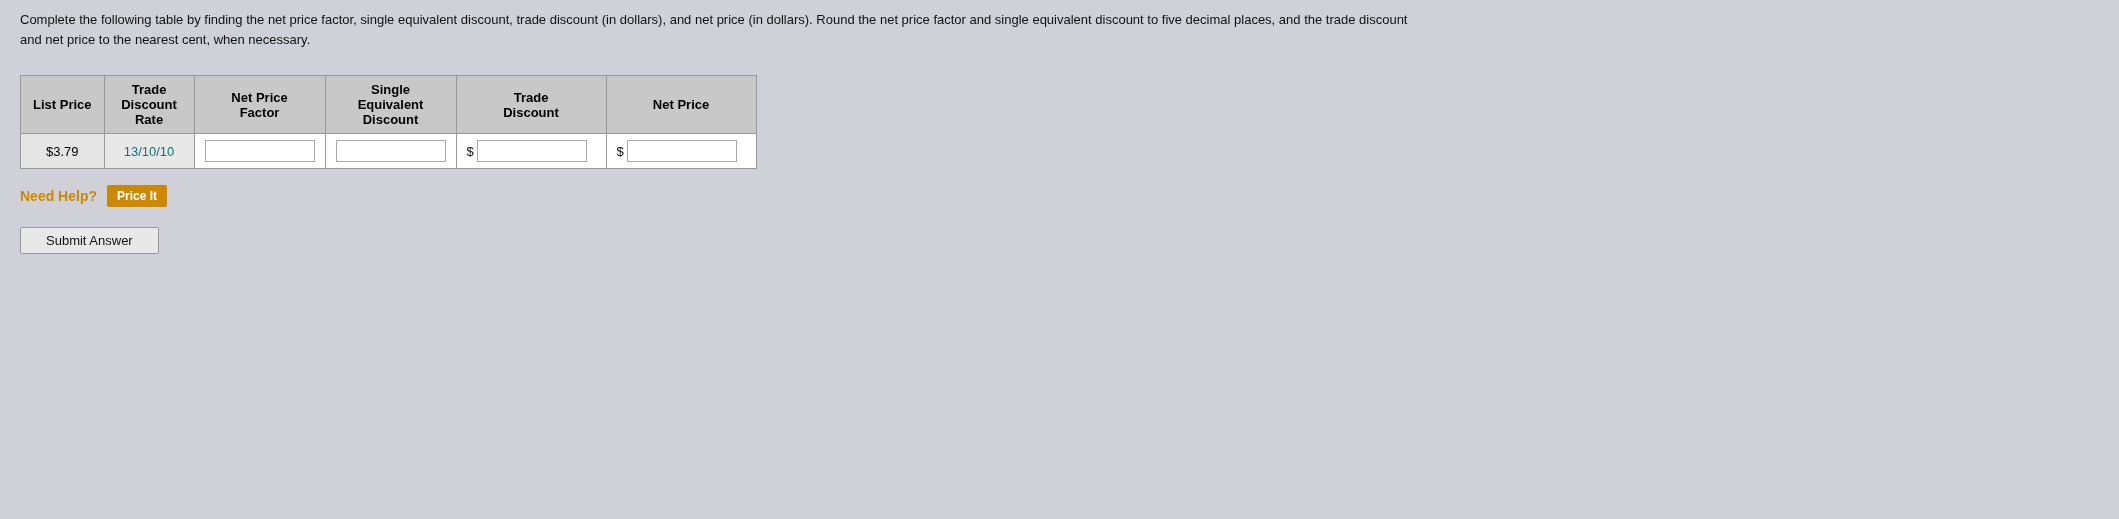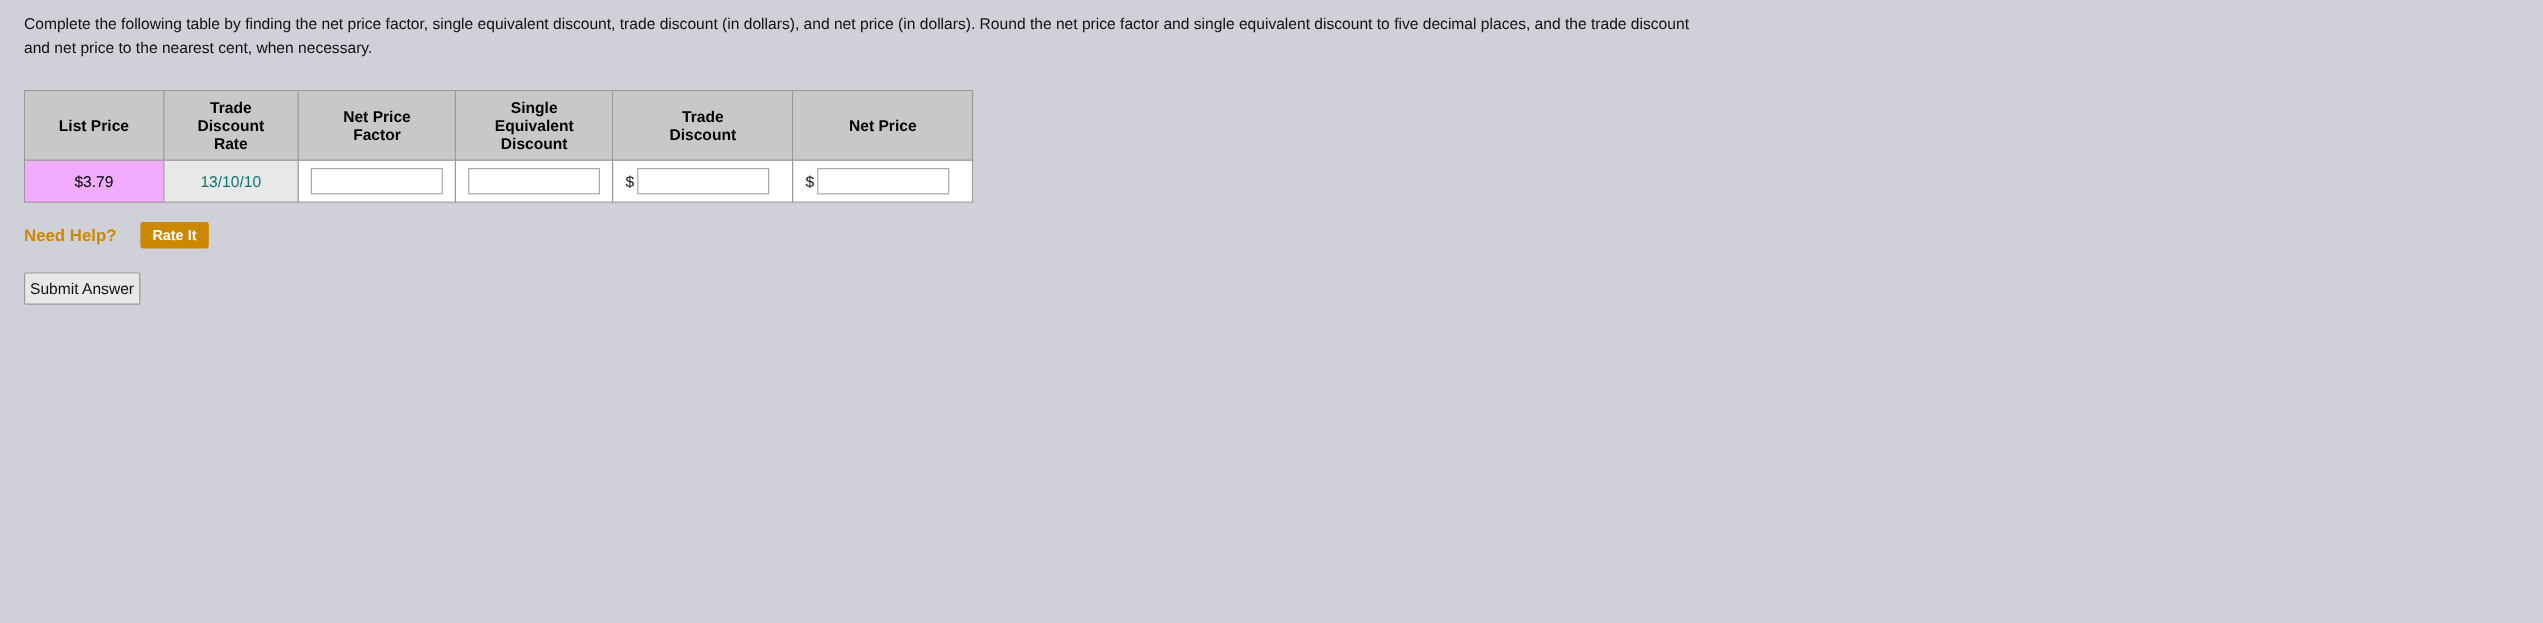--- a/index.html
+++ b/index.html
@@ -31,38 +31,38 @@
 
     table {
       border-collapse: collapse;
       background-color: #fff;
       border: 1px solid #999;
     }
 
     table th {
       background-color: #c8c8c8;
       border: 1px solid #999;
-      padding: 6px 28px;
+      padding: 6px 12px;
       text-align: center;
       font-size: 13px;
       font-weight: bold;
       vertical-align: middle;
     }
 
     table td {
       border: 1px solid #999;
       padding: 6px 10px;
       text-align: center;
       vertical-align: middle;
       background-color: #fff;
     }
 
     table td.list-price-cell {
       font-weight: normal;
-      background-color: #f0abfc;
+      background-color: #e5e5e5;
       min-width: 80px;
       margin-top: 20px;
     }
 
     table td.discount-rate-cell {
       font-weight: normal;
       color: #0f766e;
       background-color: #e8e8e8;
       min-width: 90px;
     }
@@ -93,21 +93,21 @@
       padding: 2px 4px;
       font-size: 13px;
       width: 110px;
       height: 22px;
       background-color: #fff;
     }
 
     .need-help-section {
       display: flex;
       align-items: center;
-      gap: 20px;
+      gap: 10px;
       margin-bottom: 20px;
       margin-top: 8px;
     }
 
     .need-help-label {
       color: #cc8800;
       font-weight: bold;
       font-size: 14px;
     }
 
@@ -119,21 +119,21 @@
       font-size: 12px;
       font-weight: bold;
       cursor: pointer;
       border-radius: 2px;
     }
 
     .submit-answer-button {
       background-color: #e8e8e8;
       color: #111;
       border: 1px solid #999;
-      padding: 5px 4px;
+      padding: 5px 25px;
       font-size: 13px;
       cursor: pointer;
       border-radius: 2px;
     }
 
     .page-wrapper {
       position: relative;
     }
   </style>
 </head>
@@ -192,19 +192,19 @@
               <input type="text" value="" style="">
             </div>
           </td>
         </tr>
       </tbody>
     </table>
   </div>
 
   <div class="need-help-section">
     <span class="need-help-label">Need Help?</span>
-    <button class="read-it-button">Rate It</button>
+    <button class="read-it-button">Price It</button>
   </div>
 
   <div>
     <button class="submit-answer-button">Submit Answer</button>
   </div>
 </div>
 
 </body></html>

